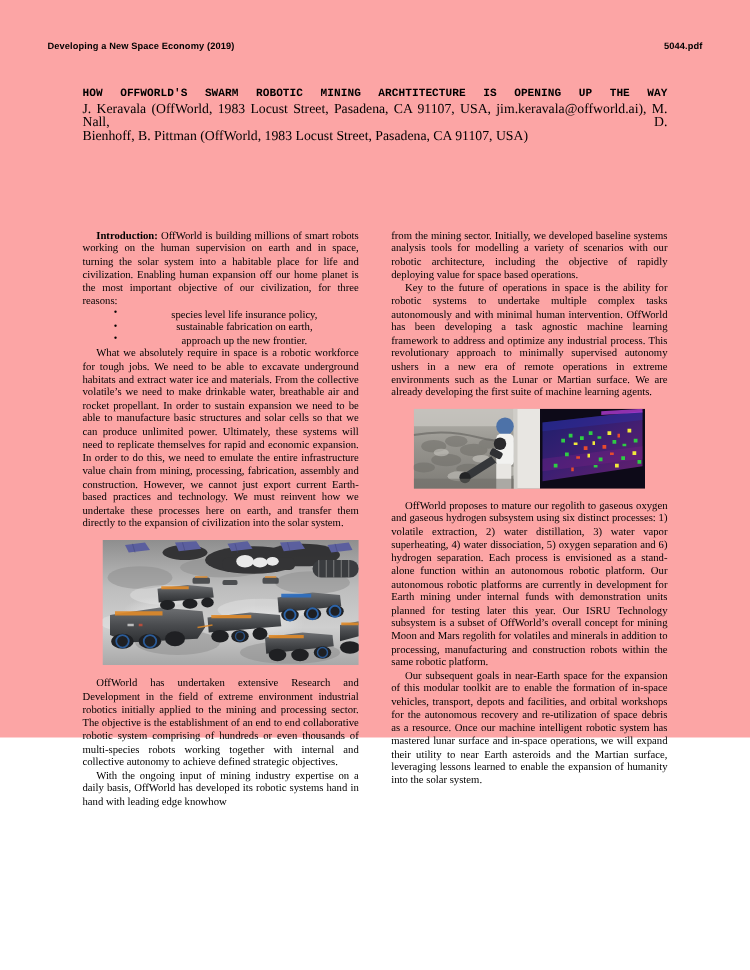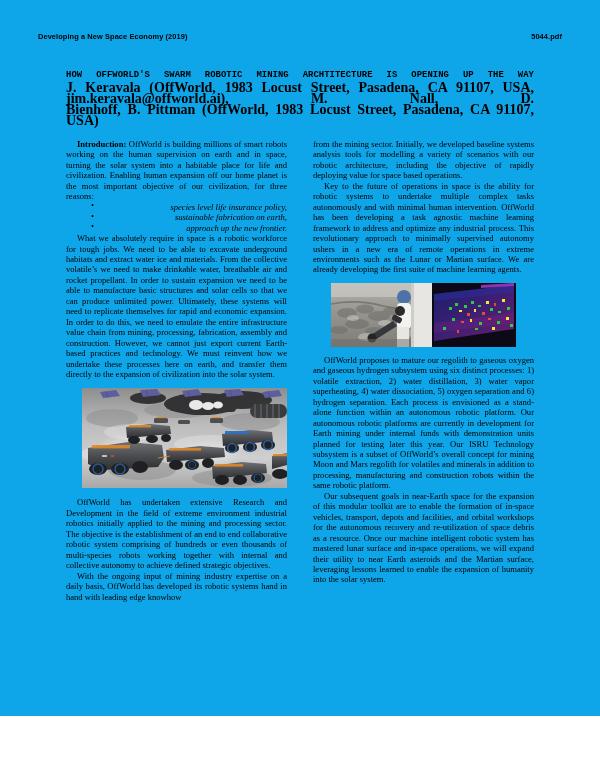--- a/index.html
+++ b/index.html
@@ -12,22 +12,22 @@
     height: 776px;
     font-family: "Liberation Serif", serif;
     color: #000000;
     overflow: hidden;
     position: relative;
   }
   .page {
     position: absolute;
     left: 0; top: 0;
     width: 600px;
-    height: 716px;
-    background: #0ea5e9;
+    height: 590px;
+    background: #fca5a5;
   }
   
   .runhead {
     position: absolute;
     left: 38px;
     right: 38px;
     top: 32px;
     height: 14px;
     display: flex;
     justify-content: space-between;
@@ -56,65 +56,64 @@
   }
   .paper-title .ln {
     display: block;
     text-align: justify;
     text-align-last: justify;
   }
   .paper-title .ln.last {
     text-align-last: left;
   }
   .authors {
-    font-size: 14px;
+    font-size: 11px;
     line-height: 11px;
     margin: 1px 0 0 0;
     text-align: justify;
-    font-weight: bold;
   }
   .authors .ln {
     display: block;
     text-align-last: justify;
   }
   .authors .ln.last { text-align-last: left; }
 
   
   .columns {
     position: absolute;
     left: 66px;
     top: 139px;
     width: 468px;
     display: flex;
     gap: 26px;
   }
   .col {
     width: 221px;
     font-size: 8.55px;
     line-height: 10.45px;
+    margin-top: 44px;
   }
   .col p {
     margin: 0;
     text-align: justify;
     text-justify: inter-word;
     hyphens: manual;
   }
   .col p.indent { text-indent: 11px; }
   .col p .lead { font-weight: bold; }
 
   ul.bullets {
     margin: 0;
     padding: 0 0 0 38px;
     list-style: none;
   }
   ul.bullets li {
     position: relative;
     line-height: 10.45px;
-    text-align: right;
-    font-style: italic;
+    text-align: center;
   }
   ul.bullets li::before {
     content: "\2022";
     position: absolute;
     left: -13px;
     top: -0.5px;
     font-size: 8px;
   }
 
   

